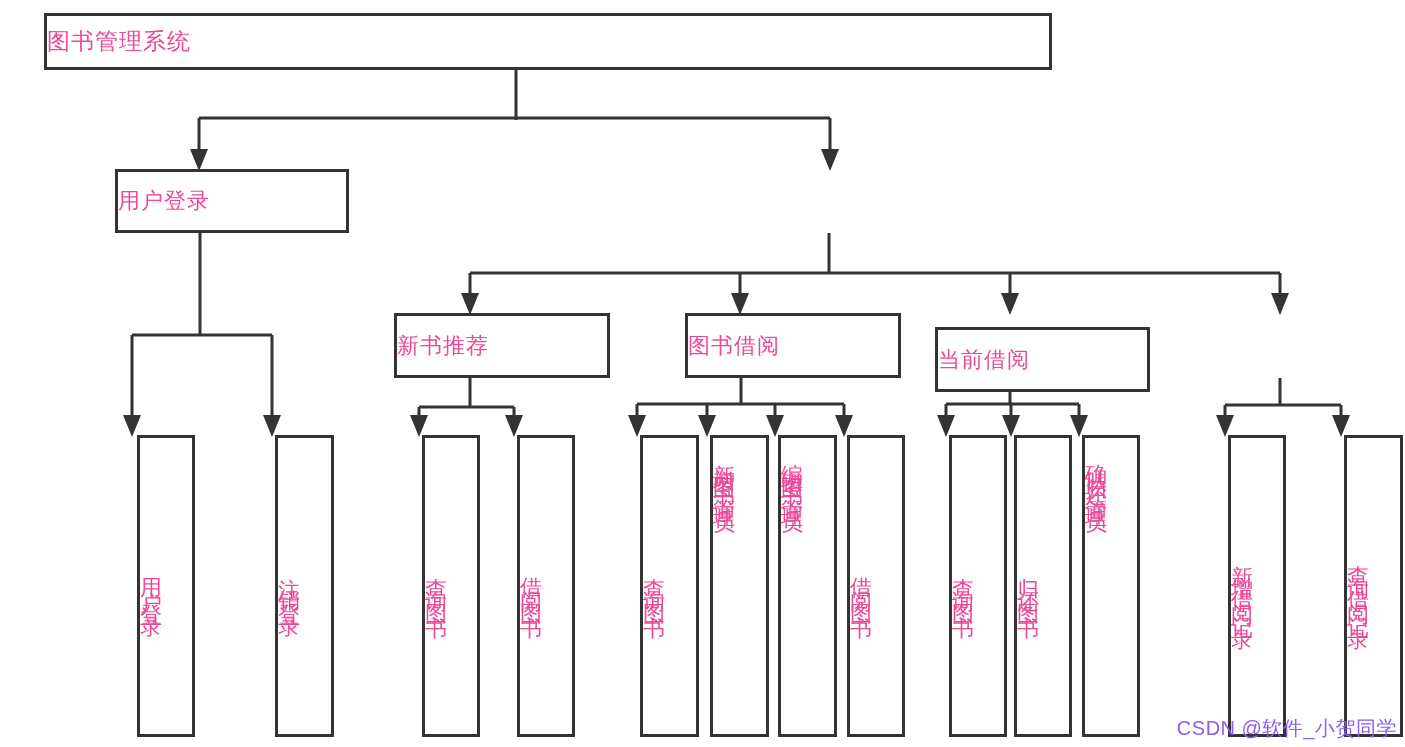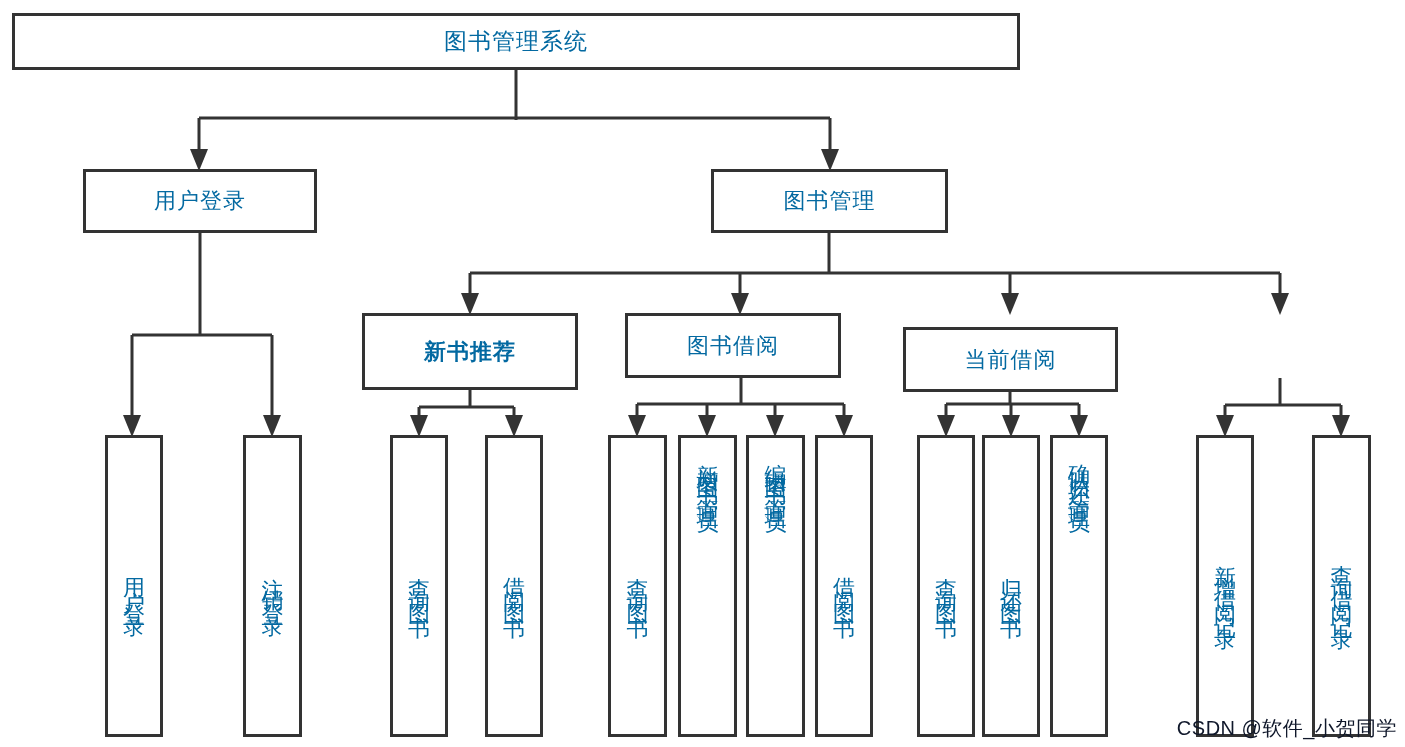--- a/index.html
+++ b/index.html
@@ -4,37 +4,38 @@
 <style>
   html,body{margin:0;padding:0;background:#fff;}
   .canvas{
     position:relative;width:1405px;height:747px;background:#ffffff;
     font-family:"Liberation Sans","DejaVu Sans",sans-serif;overflow:hidden;
   }
   .wires{position:absolute;left:0;top:0;z-index:1;}
   .box{
     position:absolute;box-sizing:border-box;background:#ffffff;
     border:3px solid #333333;z-index:2;
-    display:flex;align-items:center;justify-content:center;
-    color:#0369a1;
+    display:flex;align-items:center;justify-content:flex-start;
+    color:#ec4899;
+    margin-left:32px;
   }
   .box--h{font-size:22px;letter-spacing:1px;white-space:nowrap;}
   .box--root{font-size:23px;}
   .leaf{
     font-size:22px;
   }
   .leaf .vtxt{
     writing-mode:vertical-rl;text-orientation:mixed;
     letter-spacing:13px;line-height:1;
   }
   .leaf--long{align-items:flex-start;}
   .leaf--long .vtxt{letter-spacing:7px;padding-top:8px;}
   .watermark{
     position:absolute;right:8px;bottom:5px;z-index:3;
-    font-size:20px;color:#0f172a;letter-spacing:0.5px;white-space:nowrap;
+    font-size:20px;color:#8b5cf6;letter-spacing:0.5px;white-space:nowrap;
   }
 </style>
 </head>
 <body>
 
 <div class="canvas">
 
   <svg class="wires" width="1405" height="747" viewBox="0 0 1405 747">
     <g stroke="#333333" stroke-width="3" fill="none">
       <path d="M516 70 V120 M199 118 H830 M199 118 V152 M830 118 V152"></path>
@@ -68,28 +69,25 @@
     </g>
   </svg>
 
   <div class="box box--h box--root" style="left:12px;top:13px;width:1008px;height:57px;">
     <span>图书管理系统</span>
   </div>
 
   <div class="box box--h" style="left:83px;top:169px;width:234px;height:64px;">
     <span>用户登录</span>
   </div>
-  <div class="box box--h" style="left:711px;top:169px;width:237px;height:64px;">
-    <span>图书管理</span>
-  </div>
 
-  <div class="box box--h" style="left:362px;top:313px;width:216px;height:77px;font-weight:bold;">
+  <div class="box box--h" style="left:362px;top:313px;width:216px;height:65px;">
     <span>新书推荐</span>
   </div>
-  <div class="box box--h" style="left:625px;top:313px;width:216px;height:65px;">
+  <div class="box box--h" style="left:653px;top:313px;width:216px;height:65px;">
     <span>图书借阅</span>
   </div>
   <div class="box box--h" style="left:903px;top:327px;width:215px;height:65px;">
     <span>当前借阅</span>
   </div>
 
   <div class="box leaf" style="left:105px;top:435px;width:58px;height:302px;">
     <span class="vtxt">用户登录</span>
   </div>
   <div class="box leaf" style="left:243px;top:435px;width:59px;height:302px;">

